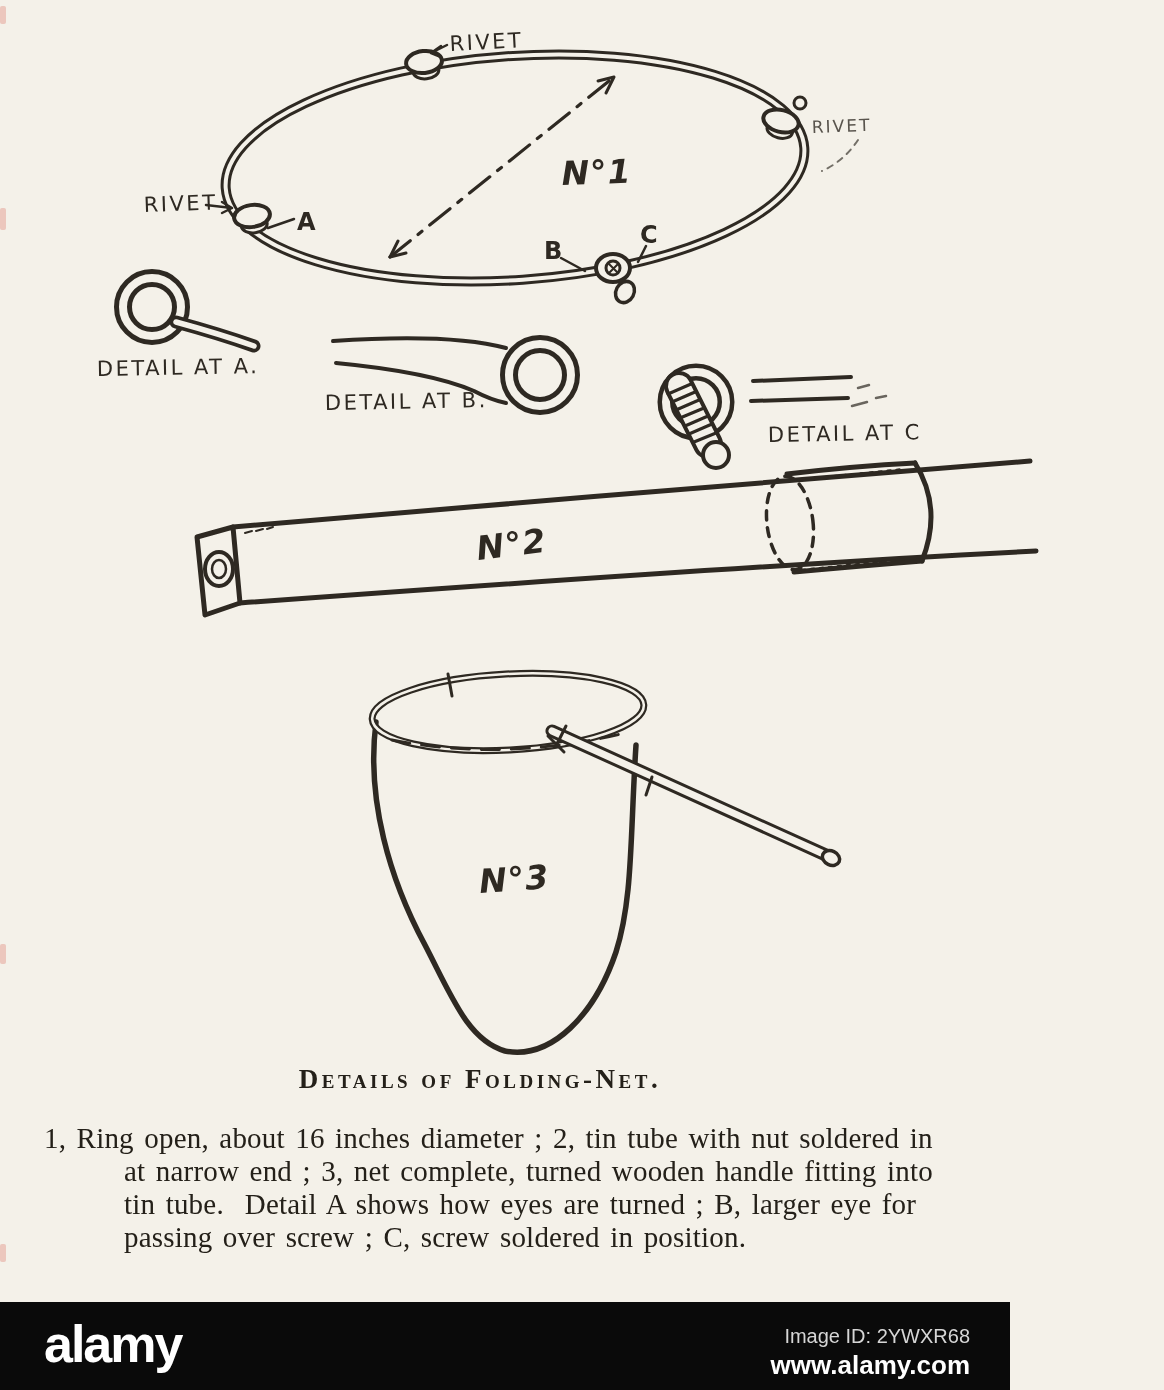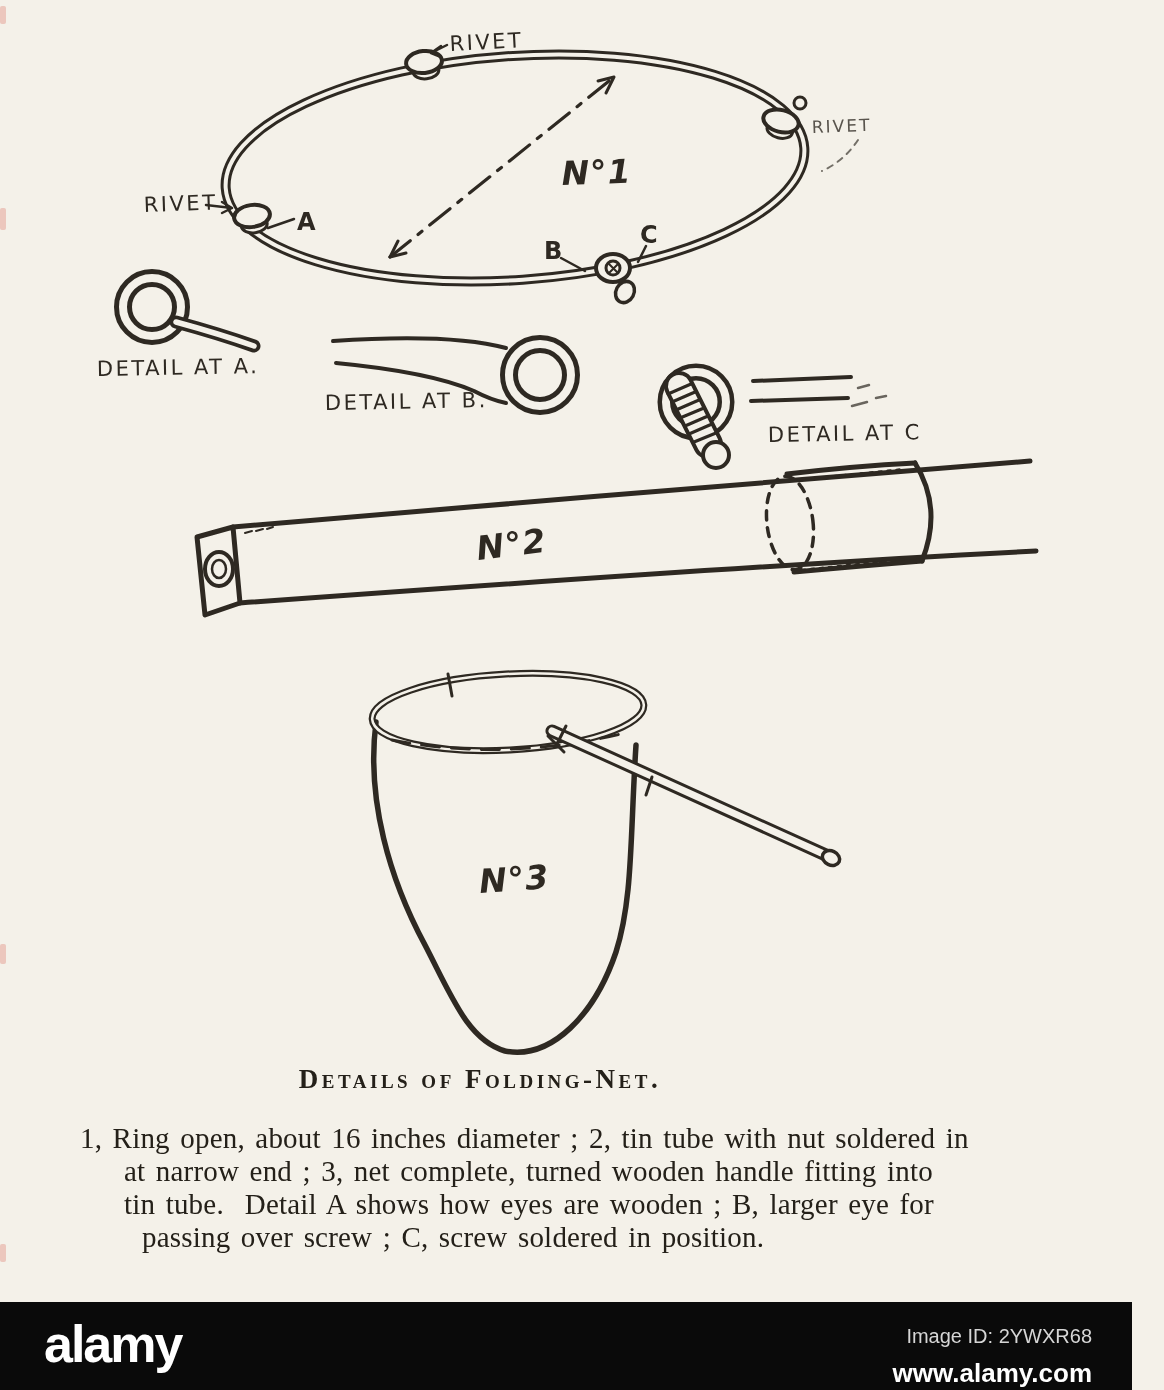--- a/index.html
+++ b/index.html
@@ -22,36 +22,36 @@
   .hand{font-size:21px;font-weight:500;letter-spacing:2.5px;}
   .hand-sm{font-size:17px;font-weight:500;letter-spacing:2px;opacity:.78;}
   .hand-big{font-size:24px;font-weight:600;letter-spacing:1px;}
   .no-label{font-size:33px;font-weight:600;font-style:italic;letter-spacing:1px;}
 
   
   .fig-title{position:absolute;top:1064px;left:0;width:960px;text-align:center;
     font-variant:small-caps;font-weight:600;font-size:27px;letter-spacing:3.5px;color:var(--cap);}
   .cap-line{position:absolute;white-space:pre;font-size:29px;line-height:32px;
     color:var(--cap);word-spacing:3px;letter-spacing:.2px;}
-  .cap-1{left:44px;top:1122px;margin-left:36px;}
+  .cap-1{left:44px;top:1122px;}
   .cap-2{left:124px;top:1155px;}
   .cap-3{left:124px;top:1188px;}
-  .cap-4{left:124px;top:1221px;margin-left:18px;}
+  .cap-4{left:124px;top:1221px;}
 
   
   .red-frag{position:absolute;left:0;width:6px;background:var(--watermark_red);opacity:.28;border-radius:2px;}
 
   
-  .alamy-bar{position:absolute;left:0;top:1302px;width:1132px;height:88px;background:var(--bar_bg);}
+  .alamy-bar{position:absolute;left:0;top:1302px;width:1010px;height:88px;background:var(--bar_bg);}
   .alamy-logo{position:absolute;left:44px;top:12px;color:var(--bar_text);
     font-family:"Liberation Sans",sans-serif;font-weight:700;font-size:52px;letter-spacing:-2px;}
   .bar-right{position:absolute;right:40px;top:23px;text-align:right;
     font-family:"Liberation Sans",sans-serif;}
   .bar-id{color:var(--bar_subtext);font-size:20px;}
-  .bar-url{color:var(--bar_text);font-size:26px;font-weight:700;margin-top:10px;}
+  .bar-url{color:var(--bar_text);font-size:26px;font-weight:700;margin-top:2px;}
 </style>
 </head>
 <body>
 
 <div class="page">
 
   <svg width="1164" height="1302" viewBox="0 0 1164 1302">
 
     <g>
       <ellipse class="ink" cx="515" cy="168" rx="290" ry="112" stroke-width="10" transform="rotate(-4 515 168)"></ellipse>
@@ -159,21 +159,21 @@
       <path class="ink" d="M556,746 L566,726 M548,736 L564,752" stroke-width="3"></path>
       <text class="no-label" x="480" y="893" transform="rotate(-4 480 893)">N°3</text>
     </g>
   </svg>
 
   <div class="fig-title">Details of Folding-Net.</div>
 
   <div class="caption">
     <div class="cap-line cap-1">1, Ring open, about 16 inches diameter ; 2, tin tube with nut soldered in</div>
     <div class="cap-line cap-2">at narrow end ; 3, net complete, turned wooden handle fitting into</div>
-    <div class="cap-line cap-3">tin tube.  Detail A shows how eyes are wooden ; B, larger eye for</div>
+    <div class="cap-line cap-3">tin tube.  Detail A shows how eyes are turned ; B, larger eye for</div>
     <div class="cap-line cap-4">passing over screw ; C, screw soldered in position.</div>
   </div>
 
   <div class="red-frag" style="top:6px;height:18px;"></div>
   <div class="red-frag" style="top:208px;height:22px;"></div>
   <div class="red-frag" style="top:944px;height:20px;"></div>
   <div class="red-frag" style="top:1244px;height:18px;"></div>
 
   <div class="alamy-bar">
     <div class="alamy-logo">alamy</div>

